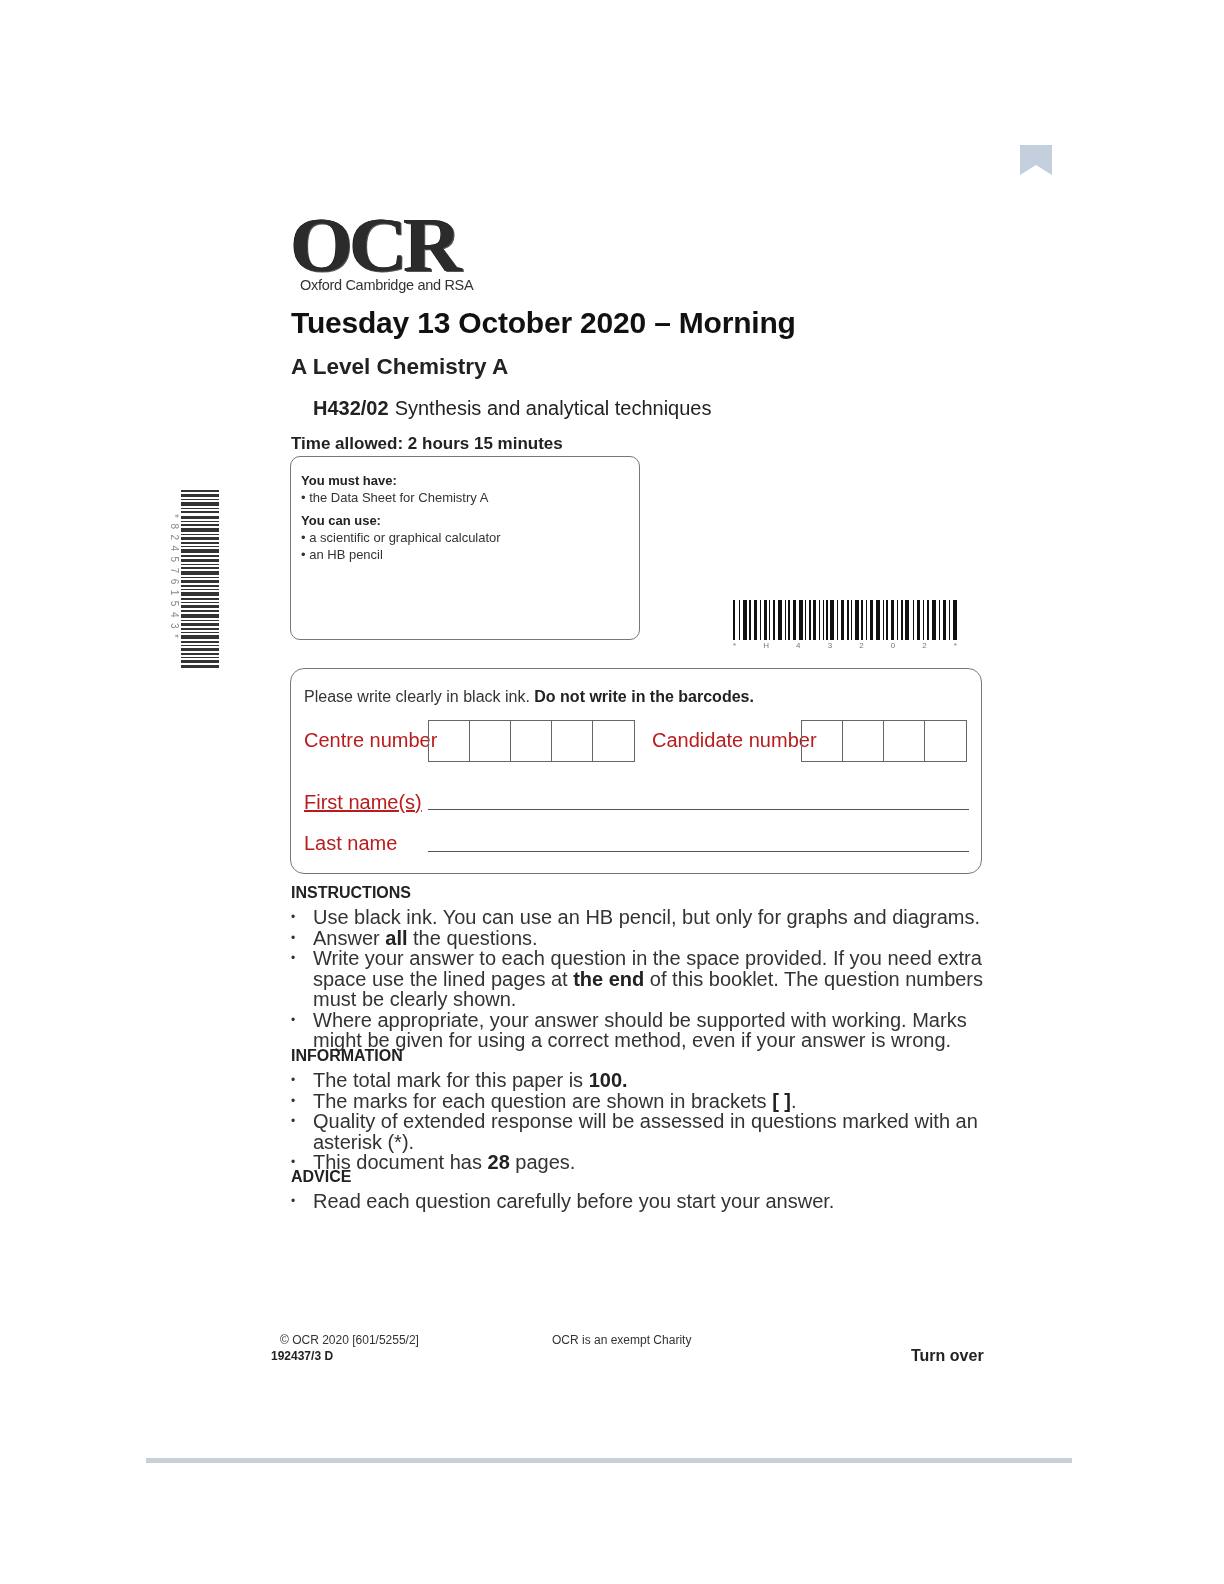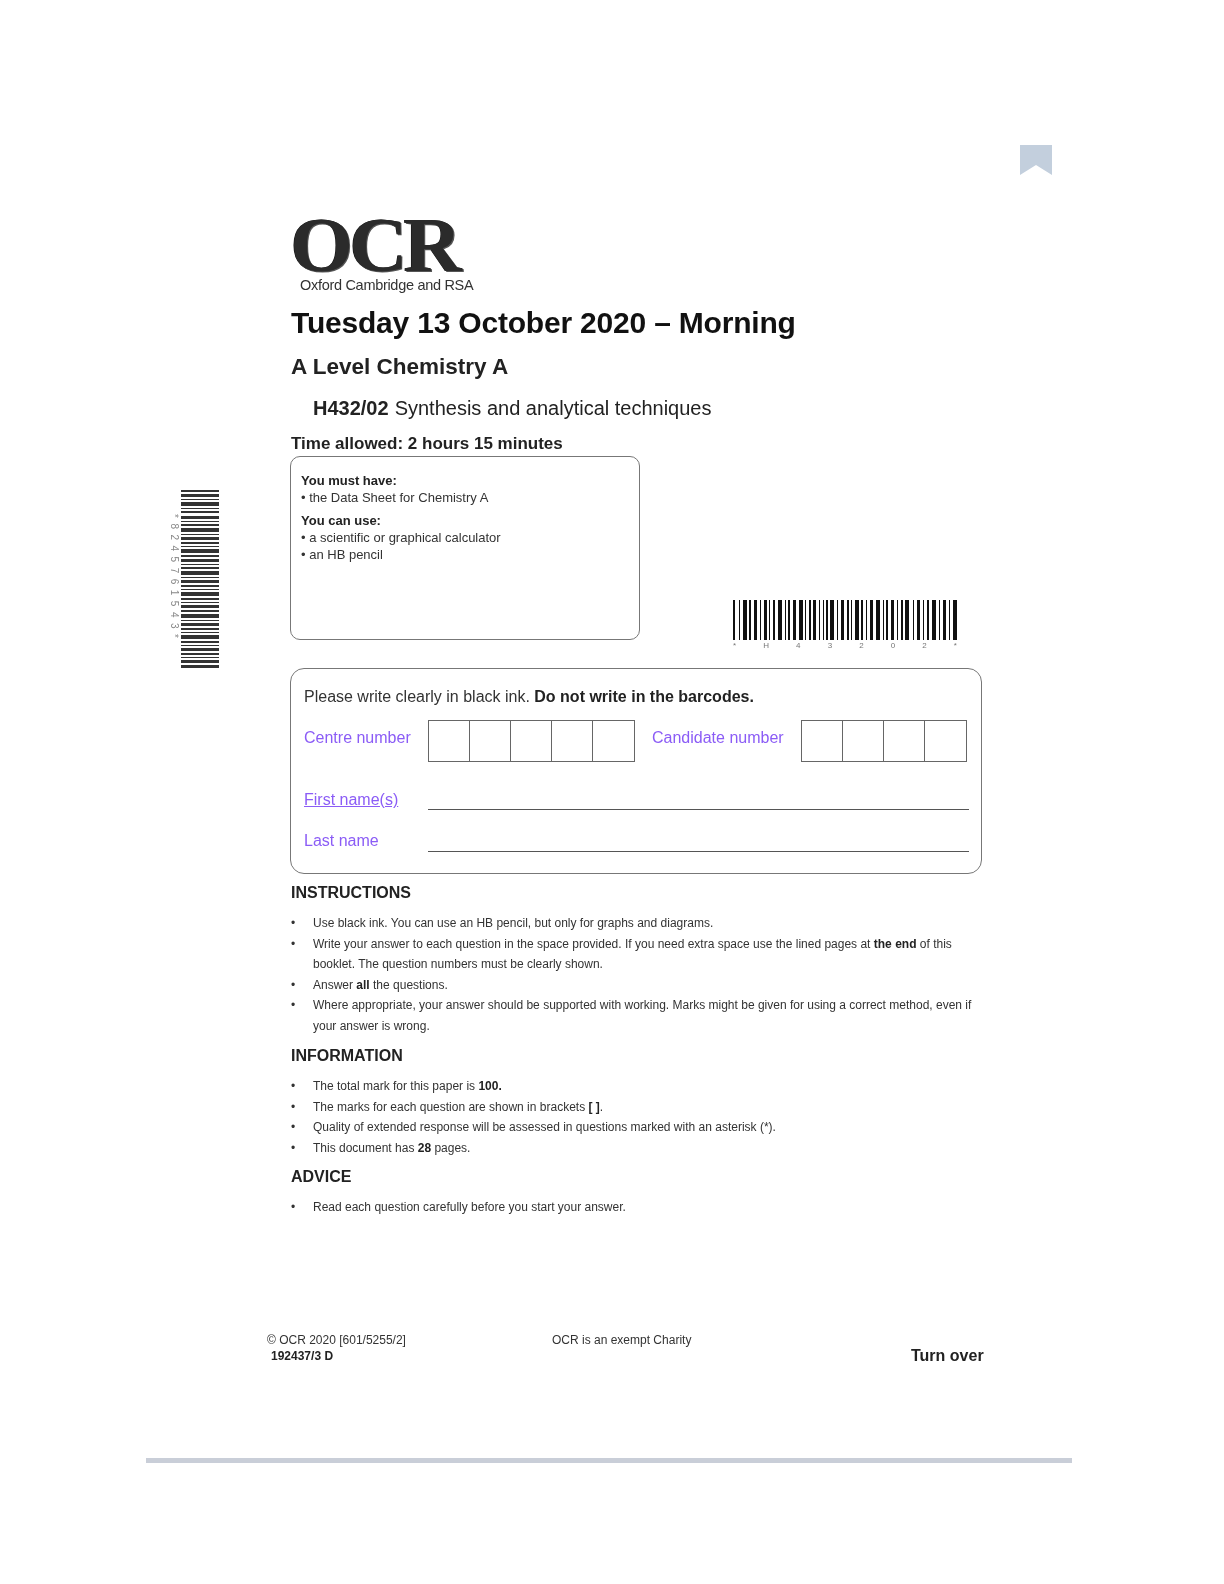--- a/index.html
+++ b/index.html
@@ -40,29 +40,29 @@
   
   .hbar { left: 733px; top: 600px; width: 224px; height: 40px; }
   .hbar-digits { left: 733px; top: 641px; width: 224px; display: flex; justify-content: space-between;
     font-size: 8px; color: #777; }
 
   
   .cand { left: 290px; top: 668px; width: 692px; height: 206px; border: 1.3px solid #777;
     border-radius: 14px; box-sizing: border-box; }
   .cand .note { position: absolute; left: 13px; top: 19px; font-size: 16px; color: #333; }
   .cand .note b { color: #222; }
-  .lbl { position: absolute; font-size: 16px; color: #8b5cf6; }
+  .lbl { position: absolute; font-size: 20px; color: #b91c1c; }
   .boxes { position: absolute; display: flex; height: 40px; border: 1px solid #666; }
   .boxes .cell { width: 41px; height: 40px; border-right: 1px solid #666; box-sizing: border-box; }
   .boxes .cell:last-child { border-right: none; }
   .line-in { position: absolute; height: 0; border-bottom: 1px solid #555; }
 
   
   .sec-h { font-size: 16px; font-weight: bold; color: #222; }
-  .bullets { margin: 11px 0 0 0; padding: 0; list-style: none; font-size: 12px; color: #333; }
+  .bullets { margin: 5px 0 0 0; padding: 0; list-style: none; font-size: 20px; color: #333; }
   .bullets li { position: relative; padding-left: 22px; line-height: 20.5px; }
   .bullets li::before { content: "•"; position: absolute; left: 0; font-size: 12px; }
   .bullets b { color: #222; }
 
   .footer { font-size: 12px; color: #333; }
   .turnover { font-size: 16px; font-weight: bold; color: #222; }
 
   .pagebar { left: 146px; top: 1458px; width: 926px; height: 5px; background: #c9ced8; }
 </style>
 </head>
@@ -225,22 +225,22 @@
   <div class="line-in" style="left:137px; top:140px; width:541px;"></div>
 
   <div class="lbl" style="left:13px; top:163px;">Last name</div>
   <div class="line-in" style="left:137px; top:182px; width:541px;"></div>
 </div>
 
 <div class="abs" style="left:291px; top:884px; width:700px;">
   <div class="sec-h">INSTRUCTIONS</div>
   <ul class="bullets">
     <li>Use black ink. You can use an HB pencil, but only for graphs and diagrams.</li>
+    <li>Answer<b> all </b>the questions.</li>
     <li>Write your answer to each question in the space provided. If you need extra space use the lined pages at <b>the end</b> of this booklet. The question numbers must be clearly shown.</li>
-    <li>Answer<b> all </b>the questions.</li>
     <li>Where appropriate, your answer should be supported with working. Marks might be given for using a correct method, even if your answer is wrong.</li>
   </ul>
 </div>
 
 <div class="abs" style="left:291px; top:1047px; width:700px;">
   <div class="sec-h">INFORMATION</div>
   <ul class="bullets">
     <li>The total mark for this paper is <b>100.</b></li>
     <li>The marks for each question are shown in brackets <b>[ ]</b>.</li>
     <li>Quality of extended response will be assessed in questions marked with an asterisk (*).</li>
@@ -248,18 +248,18 @@
   </ul>
 </div>
 
 <div class="abs" style="left:291px; top:1168px; width:700px;">
   <div class="sec-h">ADVICE</div>
   <ul class="bullets">
     <li>Read each question carefully before you start your answer.</li>
   </ul>
 </div>
 
-<div class="abs footer" style="left:267px; top:1333px;">© OCR 2020  [601/5255/2]</div>
+<div class="abs footer" style="left:280px; top:1333px;">© OCR 2020  [601/5255/2]</div>
 <div class="abs footer" style="left:271px; top:1349px; font-weight:bold; color:#222;">192437/3  D</div>
 <div class="abs footer" style="left:552px; top:1333px;">OCR is an exempt Charity</div>
 <div class="abs turnover" style="left:911px; top:1347px;">Turn over</div>
 
 <div class="abs pagebar"></div>
 
 </body></html>

